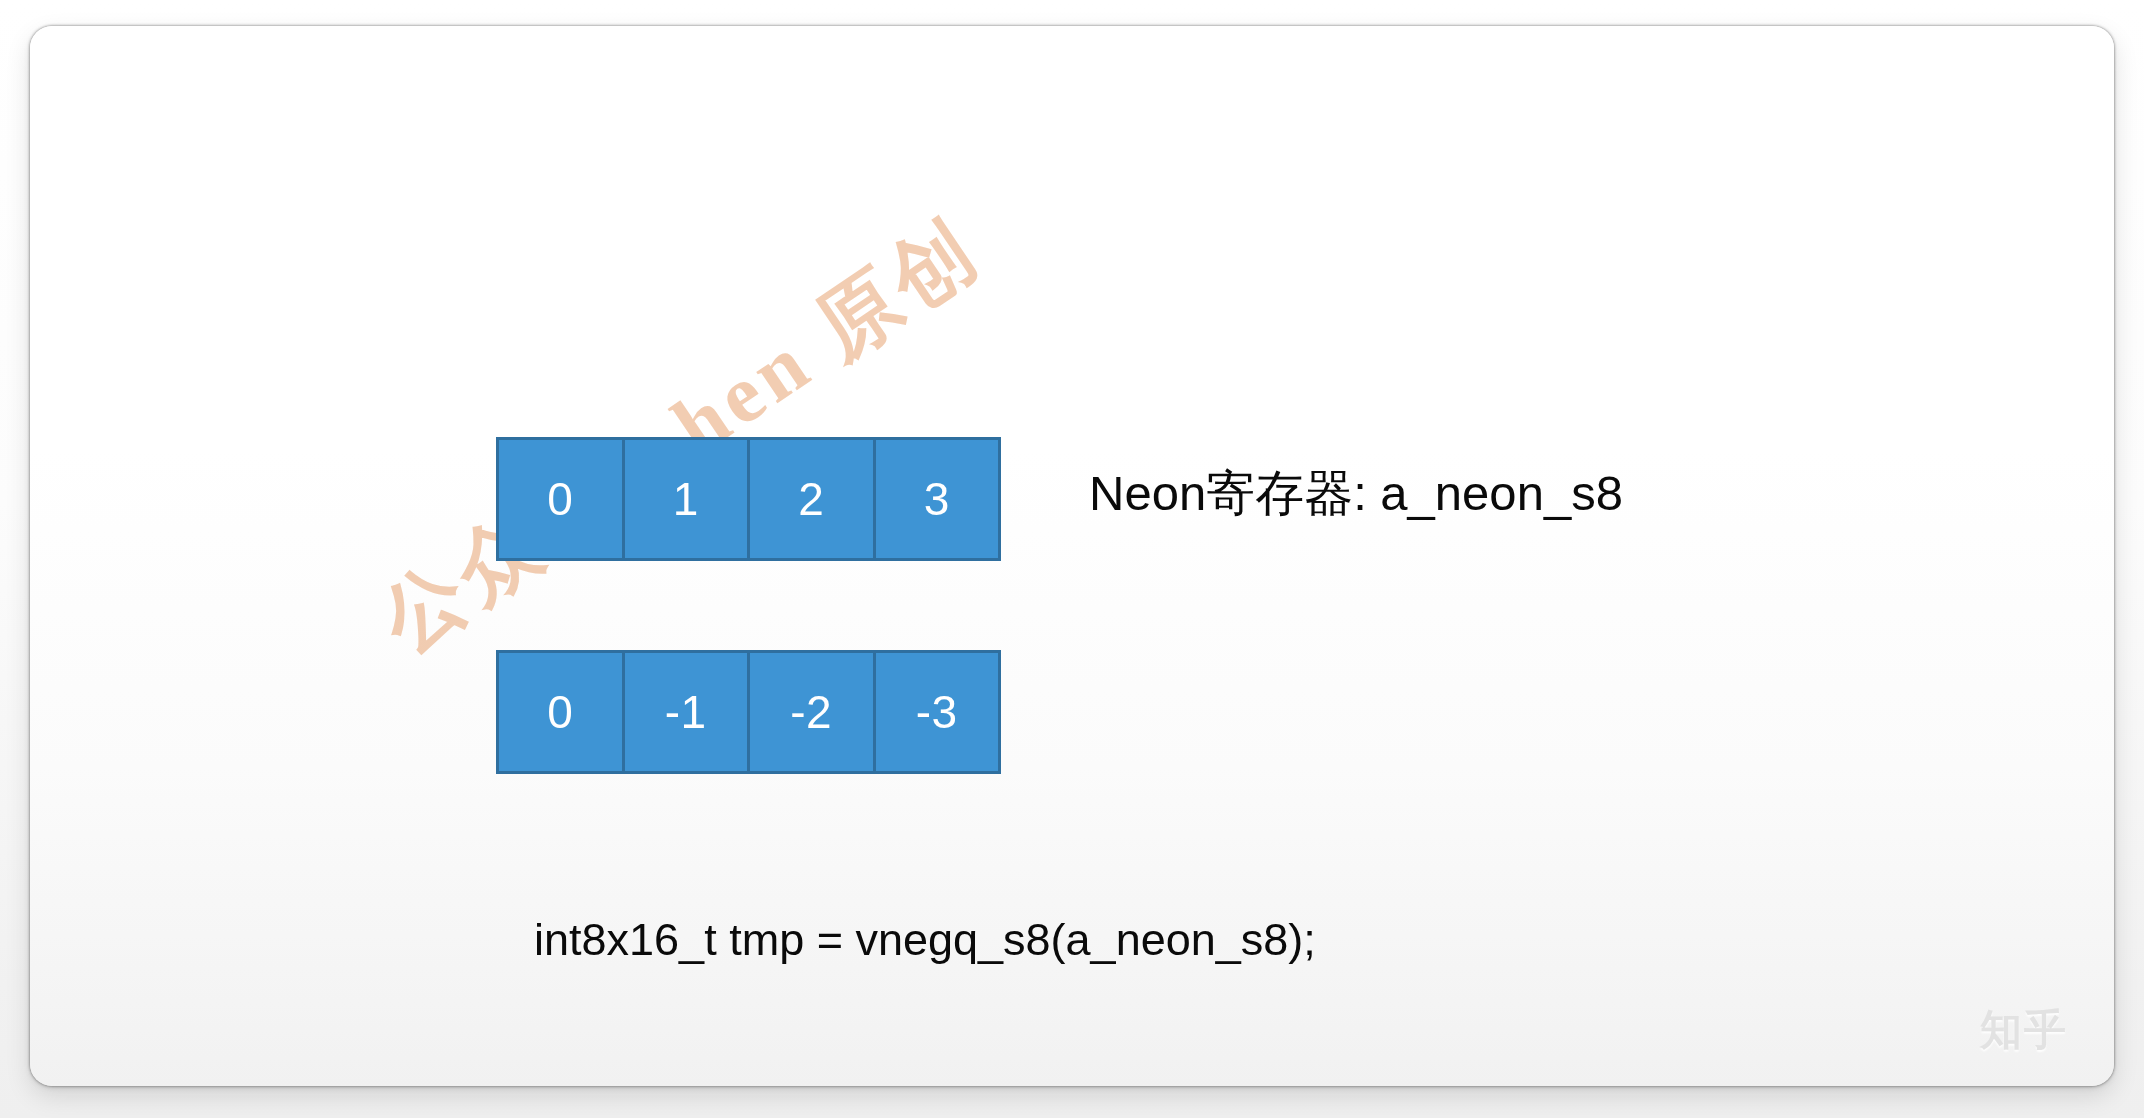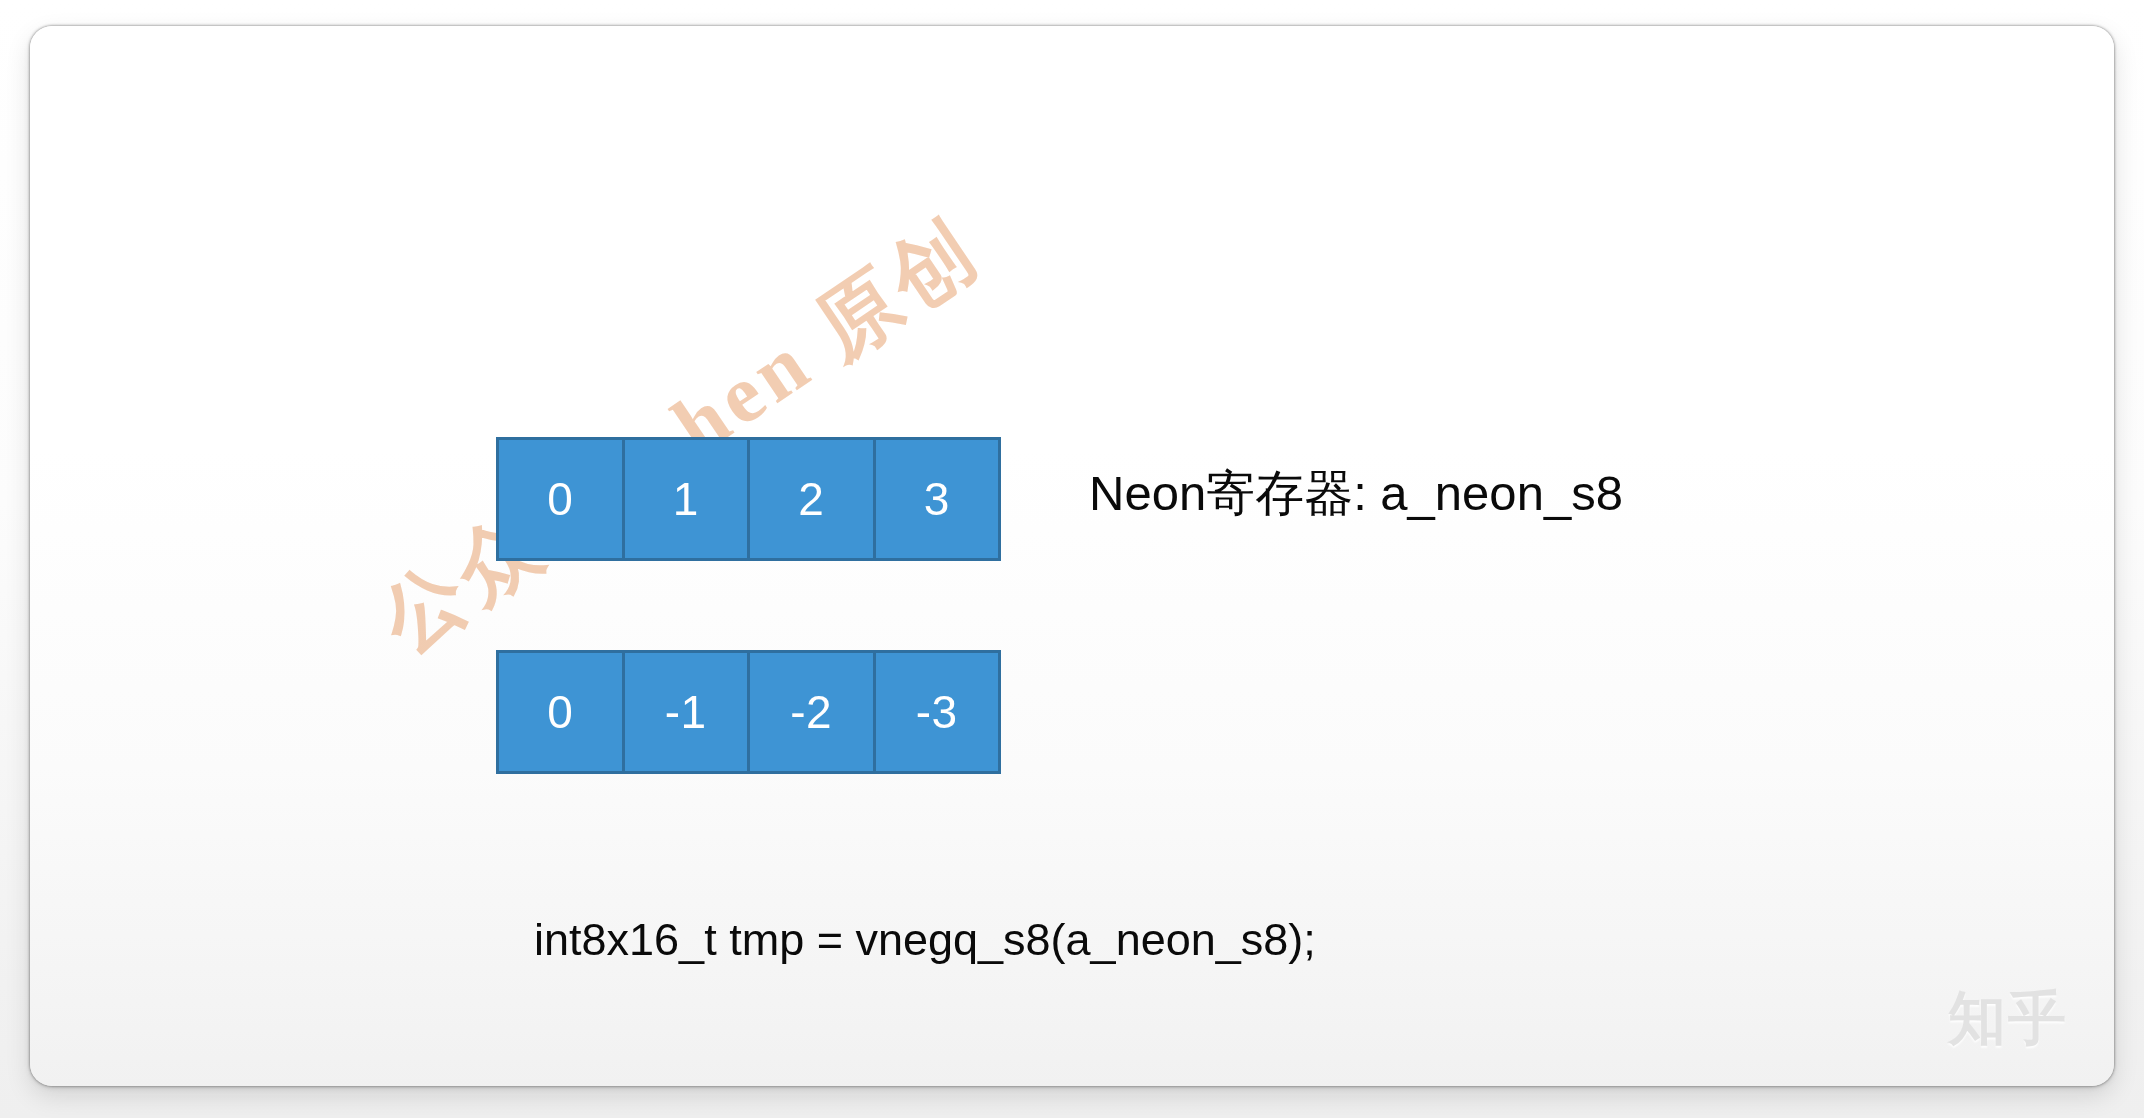--- a/index.html
+++ b/index.html
@@ -106,21 +106,21 @@
   }
 
   
   #zhihu-watermark {
     position: absolute;
     right: 46px;
     bottom: 28px;
     display: flex;
     align-items: baseline;
     gap: 18px;
-    font-size: 58px;
+    font-size: 42px;
     color: #e2e2e2;
     text-shadow: 0 2px 2px rgba(255,255,255,0.9);
     white-space: nowrap;
     user-select: none;
     pointer-events: none;
   }
   #zhihu-watermark .zh-logo { font-weight: 700; letter-spacing: 2px; }
   #zhihu-watermark .zh-handle { font-weight: 400; }
 </style>
 </head>

